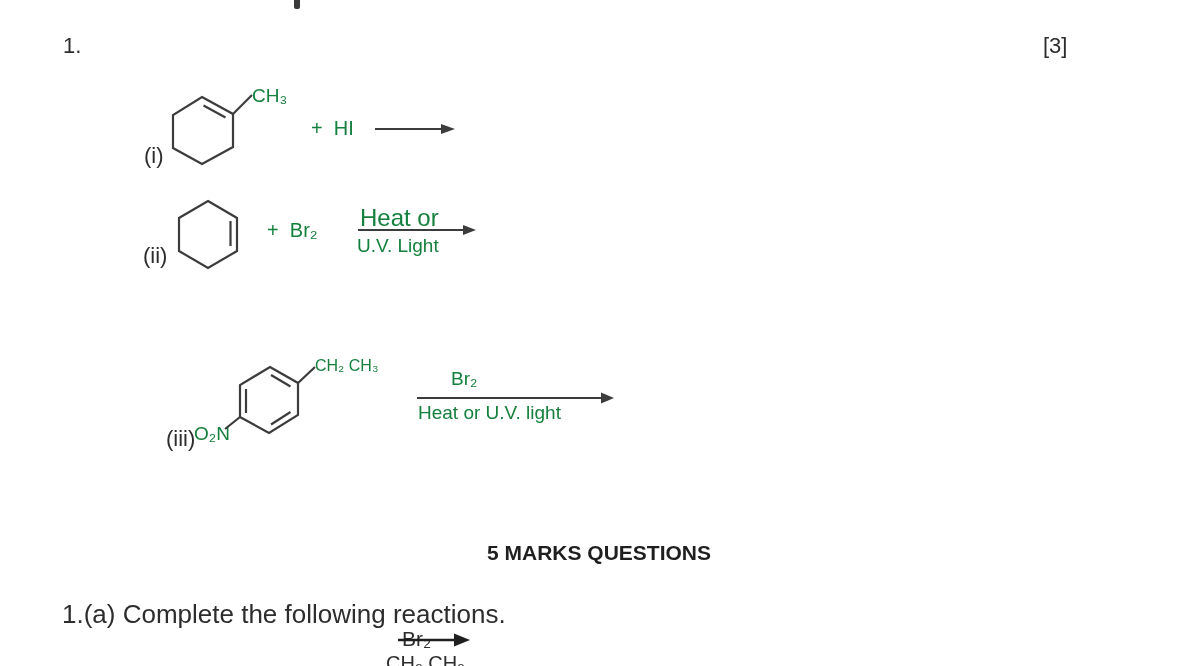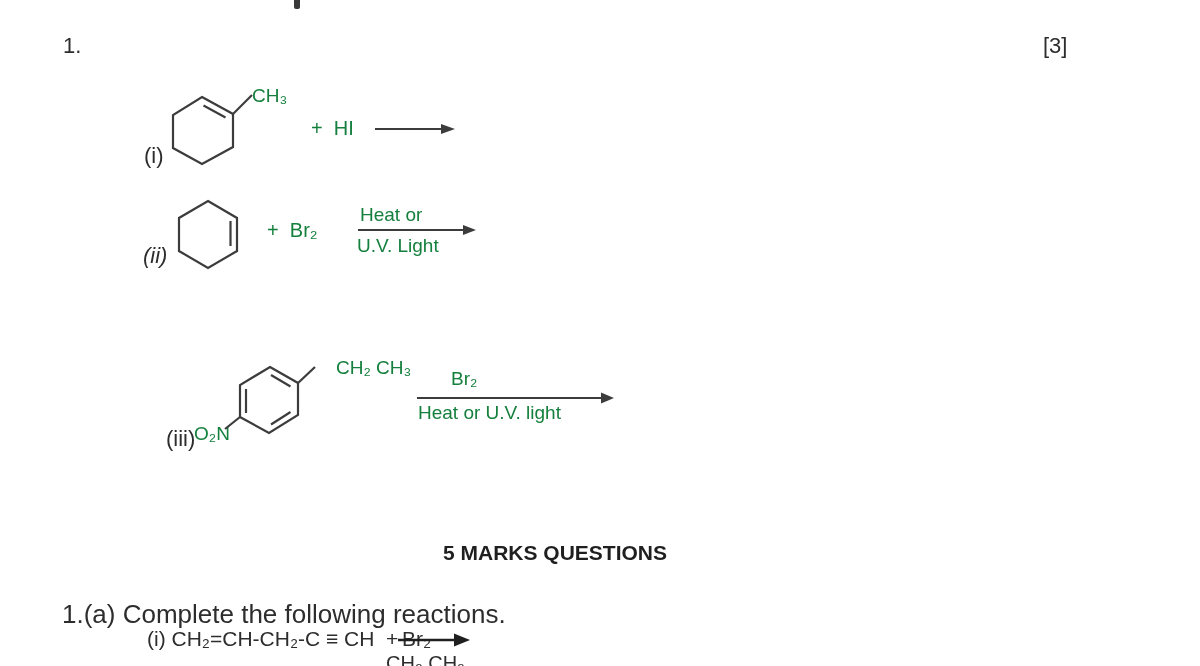--- a/index.html
+++ b/index.html
@@ -11,21 +11,21 @@
     font-family:"Liberation Sans","DejaVu Sans",sans-serif;
     color:#2d2d2d;
   }
   .t{
     position:absolute;
     line-height:1.15;
     white-space:pre;
     color:#2d2d2d;
   }
   .chem{ font-family:"Liberation Sans","DejaVu Sans",sans-serif; color:#15803d; }
-  .bold{ font-weight:bold; }
+  .bold{ font-weight:bold;margin-left:44px; }
   svg.struct{ position:absolute; overflow:visible; }
   .frag-top{
     position:absolute; left:294px; top:0; width:6px; height:9px;
     background:#3a3a3a; border-radius:0 0 2px 2px;
   }
 </style>
 </head>
 <body>
 
 <div class="page">
@@ -44,60 +44,59 @@
   </svg>
   <span class="t chem" style="left:252px; top:85px; font-size:19px;">CH₃</span>
 
   <span class="t chem" style="left:311px; top:117px; font-size:20px;">+  HI</span>
 
   <svg class="struct" style="left:372px; top:120px;" width="90" height="20" viewBox="0 0 90 20">
     <line x1="3" y1="9" x2="70" y2="9" stroke="#3c3c3c" stroke-width="2.2"></line>
     <polygon points="69,4 83,9 69,14" fill="#3c3c3c"></polygon>
   </svg>
 
-  <span class="t" style="left:143px; top:243px; font-size:22px;font-style:italic;">(ii)</span>
+  <span class="t" style="left:143px; top:243px; font-size:22px;">(ii)</span>
 
   <svg class="struct" style="left:170px; top:192px;" width="90" height="90" viewBox="0 0 90 90">
     <polygon points="38,9 67,26 67,59 38,76 9,59 9,26" fill="none" stroke="#3c3c3c" stroke-width="2.2"></polygon>
     <line x1="60.5" y1="29" x2="60.5" y2="54" stroke="#3c3c3c" stroke-width="2.2"></line>
   </svg>
 
   <span class="t chem" style="left:267px; top:219px; font-size:20px;">+  Br₂</span>
 
-  <span class="t chem" style="left:360px; top:204px; font-size:19px;">Heat or</span>
+  <span class="t chem" style="left:360px; top:204px; font-size:24px;">Heat or</span>
   <svg class="struct" style="left:355px; top:221px;" width="125" height="20" viewBox="0 0 125 20">
     <line x1="3" y1="9" x2="109" y2="9" stroke="#3c3c3c" stroke-width="2.2"></line>
     <polygon points="108,4 121,9 108,14" fill="#3c3c3c"></polygon>
   </svg>
   <span class="t chem" style="left:357px; top:235px; font-size:19px;">U.V. Light</span>
 
   <span class="t" style="left:143px; top:426px; font-size:22px;margin-left:23px;">(iii)</span>
   <span class="t chem" style="left:194px; top:423px; font-size:19px;">O₂N</span>
 
   <svg class="struct" style="left:218px; top:353px;" width="130" height="105" viewBox="0 0 130 105">
     <polygon points="52,14 80,30 80,62 51,80 22,64 22,32" fill="none" stroke="#3c3c3c" stroke-width="2.2"></polygon>
     <line x1="28" y1="36" x2="28" y2="60" stroke="#3c3c3c" stroke-width="2.2"></line>
     <line x1="53" y1="22" x2="72.5" y2="33.5" stroke="#3c3c3c" stroke-width="2.2"></line>
     <line x1="72.5" y1="59" x2="53" y2="71.5" stroke="#3c3c3c" stroke-width="2.2"></line>
     <line x1="80" y1="30" x2="97" y2="14" stroke="#3c3c3c" stroke-width="2.2"></line>
     <line x1="22" y1="64" x2="7" y2="76" stroke="#3c3c3c" stroke-width="2.2"></line>
   </svg>
-  <span class="t chem" style="left:315px; top:357px; font-size:19px;margin-left:21px;">CH₂ CH₃</span>
+  <span class="t chem" style="left:315px; top:357px; font-size:16px;">CH₂ CH₃</span>
 
   <span class="t chem" style="left:451px; top:368px; font-size:19px;">Br₂</span>
   <svg class="struct" style="left:414px; top:389px;" width="205" height="20" viewBox="0 0 205 20">
     <line x1="3" y1="9" x2="188" y2="9" stroke="#3c3c3c" stroke-width="2.2"></line>
     <polygon points="187,3.5 200,9 187,14.5" fill="#3c3c3c"></polygon>
   </svg>
   <span class="t chem" style="left:418px; top:402px; font-size:19px;">Heat or U.V. light</span>
 
   <span class="t bold" style="left:443px; top:541px; font-size:21px; color:#1f1f1f;">5 MARKS QUESTIONS</span>
 
   <span class="t" style="left:62px; top:600px; font-size:26px;">1.(a) Complete the following reactions.</span>
-  <span class="t" style="left:147px; top:627px; font-size:21px;">(i) CH₂=CH-CH₂-C ≡ CH  +</span>
   <span class="t" style="left:402px; top:627px; font-size:21px;">Br₂</span>
   <svg class="struct" style="left:396px; top:631px;" width="80" height="18" viewBox="0 0 80 18">
     <line x1="2" y1="9" x2="60" y2="9" stroke="#1f1f1f" stroke-width="2.6"></line>
     <polygon points="58,2.5 74,9 58,15.5" fill="#1f1f1f"></polygon>
   </svg>
 
   <span class="t" style="left:386px; top:652px; font-size:20px;">CH₂ CH₂</span>
 
 </div>
 

